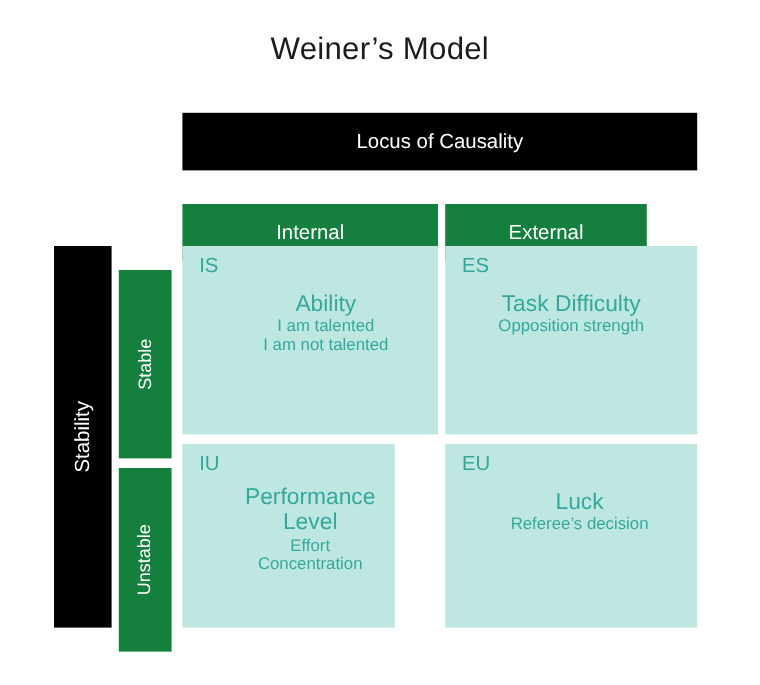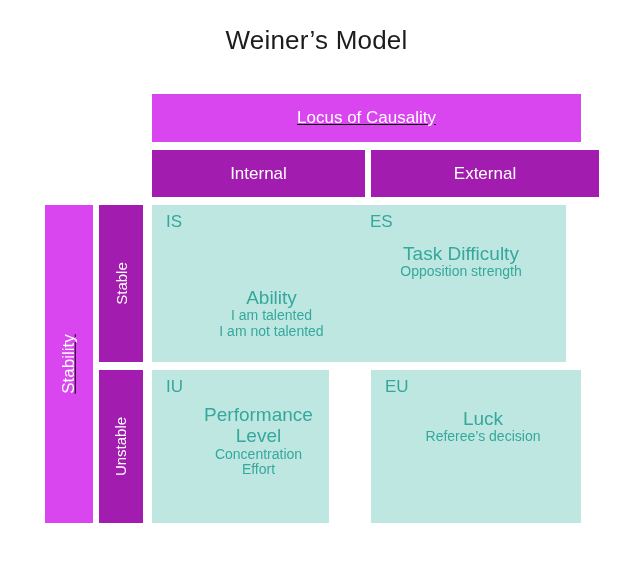--- a/index.html
+++ b/index.html
@@ -35,22 +35,22 @@
     width: 633px;
     height: 571px;
   }
 
   .blk {
     position: absolute;
     box-sizing: border-box;
   }
 
   
-  .c-dark  { background: #d946ef; text-decoration: underline; }
-  .c-mid   { background: #a21caf; }
+  .c-dark  { background: #000000; }
+  .c-mid   { background: #15803d; margin-top: 20px; }
 
   .white-label {
     color: #ffffff;
     font-size: 17px;
     font-weight: 400;
     display: flex;
     align-items: center;
     justify-content: center;
     width: 100%;
     height: 100%;
@@ -74,21 +74,21 @@
   .vert-text.small { font-size: 15px; }
 
   
   #locus-header {
     left: 152px; top: 94px; width: 429px; height: 48px;
   }
   #internal-header {
     left: 152px; top: 150px; width: 213px; height: 47px;
   }
   #external-header {
-    left: 371px; top: 150px; width: 228px; height: 47px;
+    left: 371px; top: 150px; width: 168px; height: 47px;
   }
 
   
   #stability-bar {
     left: 45px; top: 205px; width: 48px; height: 318px;
   }
   #stable-bar {
     left: 99px; top: 205px; width: 44px; height: 157px;
   }
   #unstable-bar {
@@ -96,21 +96,21 @@
   }
 
   
   .cell {
     position: absolute;
     box-sizing: border-box;
     background: #BFE7E2;
     color: #36A79B;
   }
   #cell-is { left: 152px; top: 205px; width: 213px; height: 157px; }
-  #cell-es { left: 356px; top: 205px; width: 210px; height: 157px; }
+  #cell-es { left: 371px; top: 205px; width: 210px; height: 157px; }
   #cell-iu { left: 152px; top: 370px; width: 177px; height: 153px; }
   #cell-eu { left: 371px; top: 370px; width: 210px; height: 153px; padding-left: 36px; }
 
   .cell-code {
     position: absolute;
     left: 14px;
     top: 8px;
     font-size: 17px;
     color: #36A79B;
     line-height: 1.1;
@@ -129,21 +129,21 @@
     color: #35A89C;
     white-space: pre-line;
   }
   .cell-sub {
     font-size: 14px;
     color: #35A89C;
     font-weight: 400;
   }
 
   
-  #cell-is .cell-body { top: 38px; padding-left: 26px; margin-top: 44px; }
+  #cell-is .cell-body { top: 38px; padding-left: 26px; }
   #cell-es .cell-body { top: 38px; padding-left: 0; }
   #cell-iu .cell-body { top: 34px; padding-left: 36px; }
   #cell-eu .cell-body { top: 38px; padding-left: 14px; }
 </style>
 </head>
 <body>
 
 <div id="page-title">Weiner’s Model</div>
 
 <div id="diagram">
@@ -193,22 +193,22 @@
       <div class="cell-title">Task Difficulty</div>
       <div class="cell-sub">Opposition strength</div>
     </div>
   </div>
 
   <div class="cell" id="cell-iu">
     <div class="cell-code">IU</div>
     <div class="cell-body">
       <div class="cell-title">Performance
 Level</div>
+      <div class="cell-sub">Effort</div>
       <div class="cell-sub">Concentration</div>
-      <div class="cell-sub">Effort</div>
     </div>
   </div>
 
   <div class="cell" id="cell-eu">
     <div class="cell-code">EU</div>
     <div class="cell-body">
       <div class="cell-title">Luck</div>
       <div class="cell-sub">Referee’s decision</div>
     </div>
   </div>

